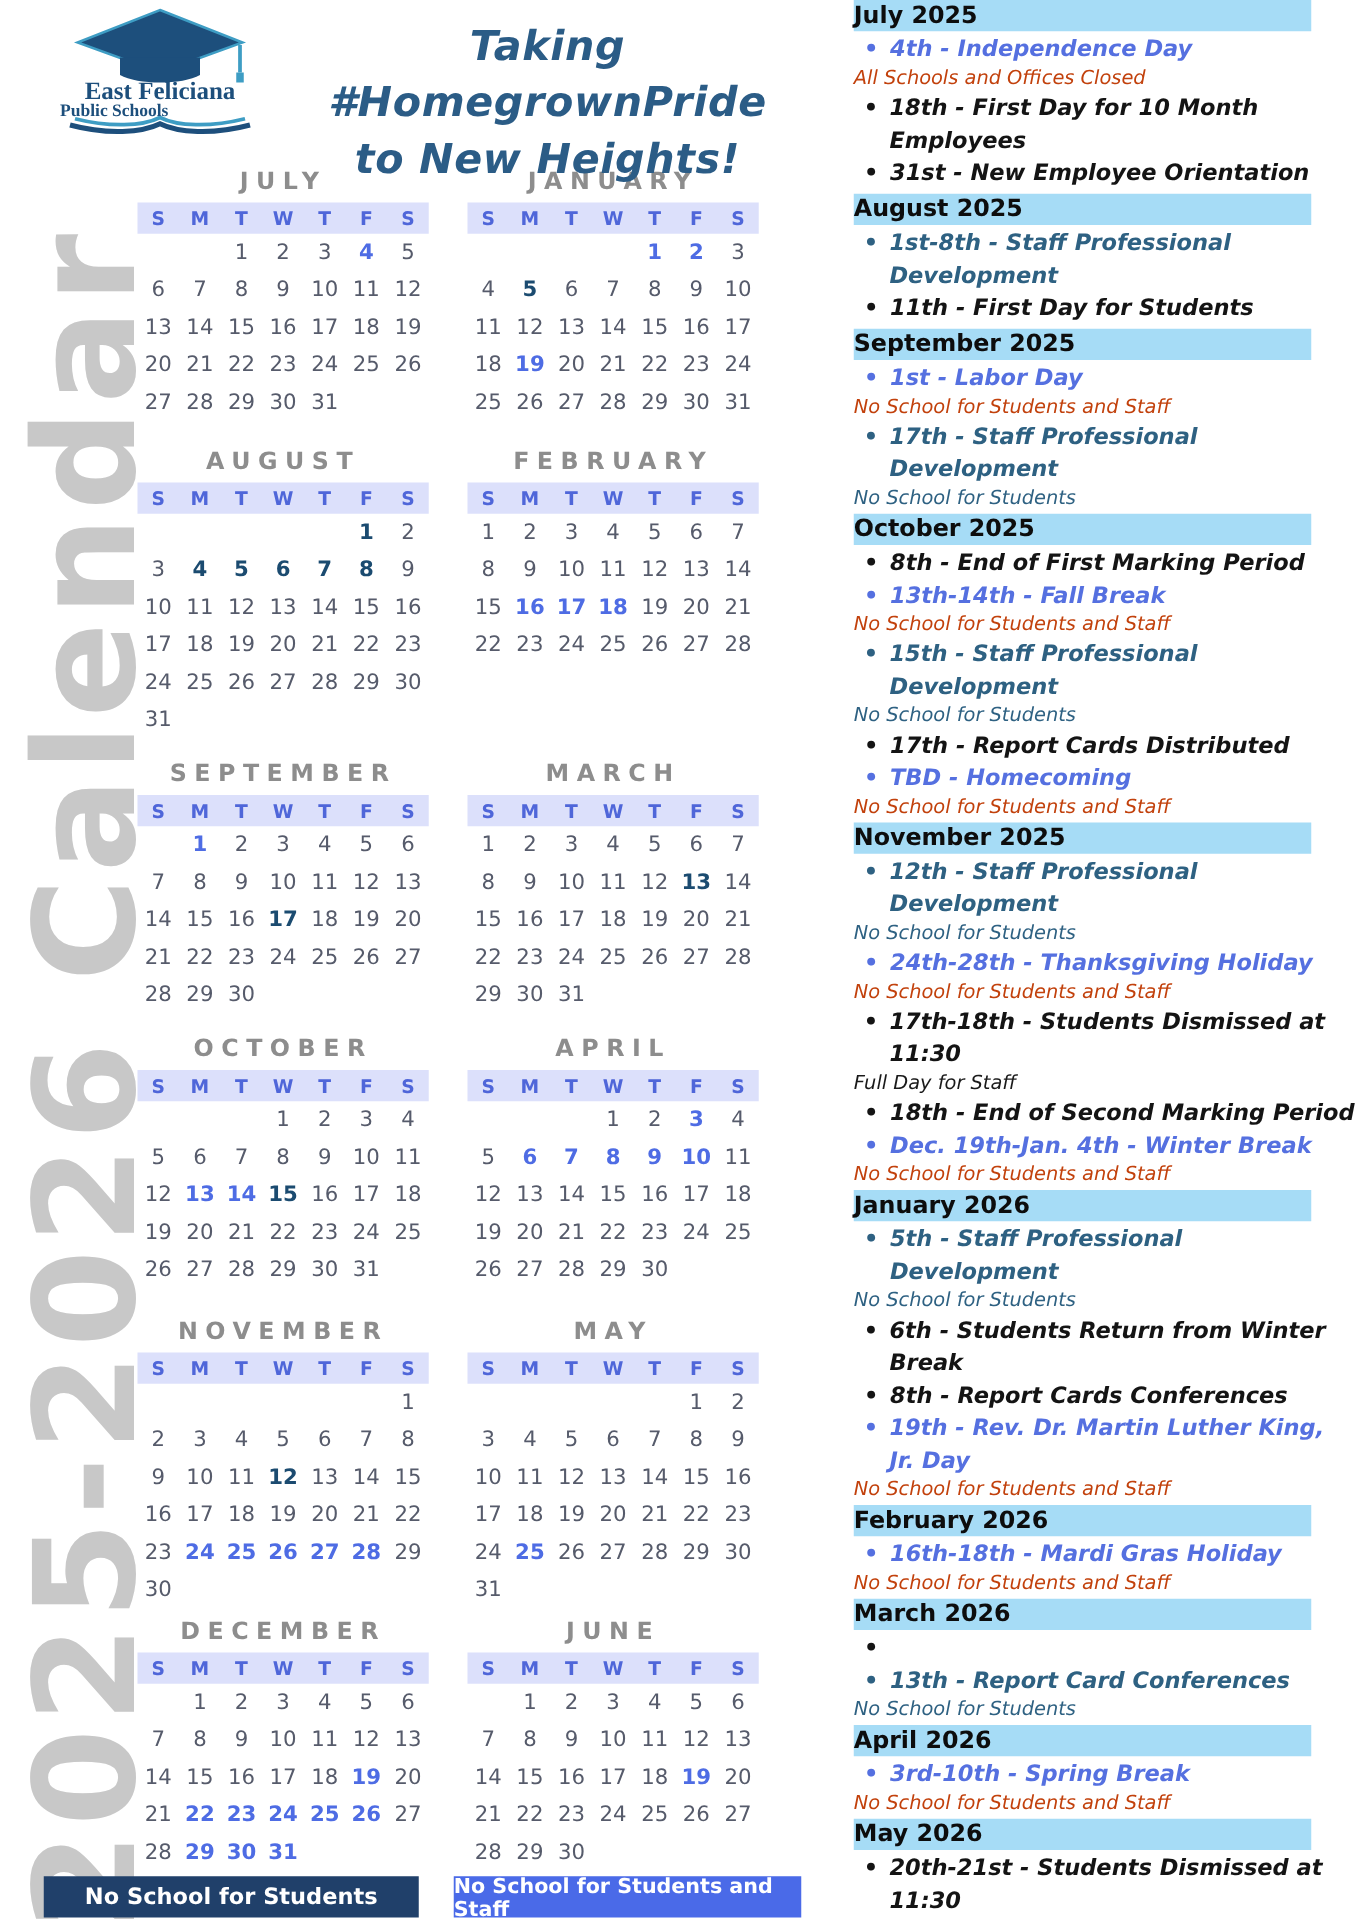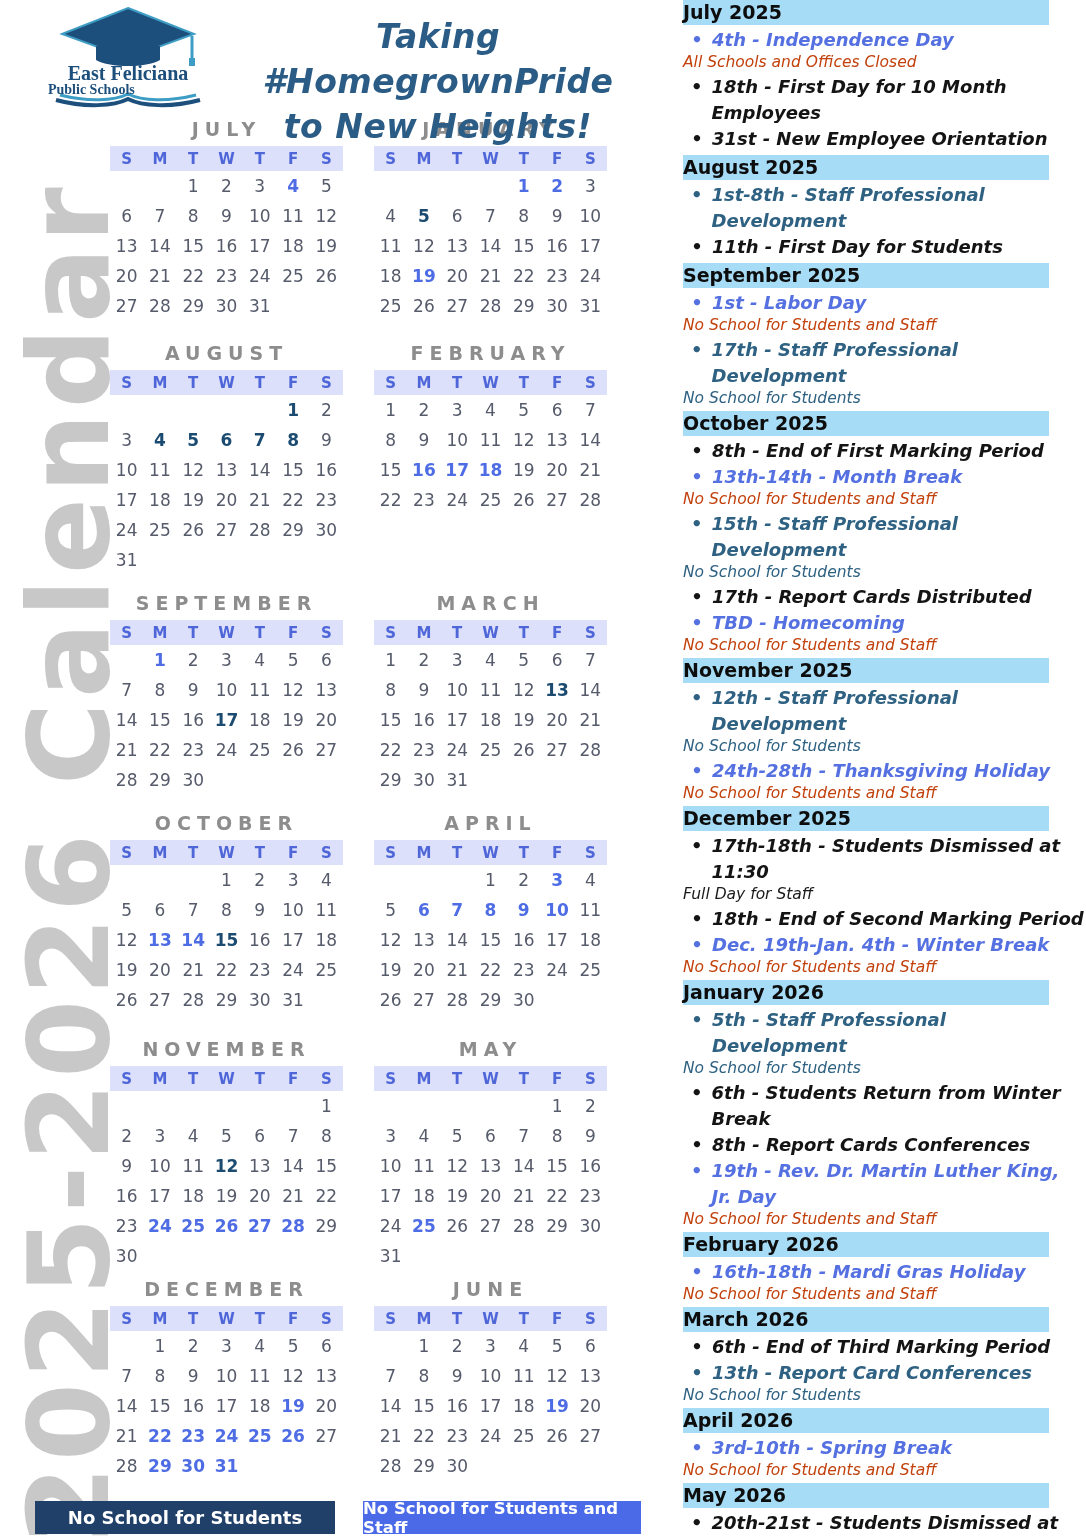--- a/index.html
+++ b/index.html
@@ -17,21 +17,21 @@
   
   .logo{position:absolute;left:48px;top:6px;z-index:2;}
   .main-title{
     position:absolute;left:226px;top:14px;width:424px;z-index:2;
     text-align:center;font-style:italic;font-weight:bold;
     font-size:33px;line-height:45px;color:#2b5c86;letter-spacing:.5px;
   }
   
   .cal-col{position:absolute;top:0;width:233px;height:1536px;z-index:1;}
   .col-left{left:110px;} .col-right{left:374px;}
-  .month{position:absolute;left:0;width:233px;}
+  .month{position:absolute;left:0;width:233px;margin-top:16px;}
   .m0{top:118px}.m1{top:342px}.m2{top:592px}.m3{top:812px}.m4{top:1038px}.m5{top:1278px}
   .month-title{
     text-align:center;color:#8d8d8d;font-weight:bold;font-size:19px;
     letter-spacing:6px;height:22px;
   }
   .wd-row{
     display:flex;background:rgba(214,219,250,.85);height:25px;margin-top:6px;
     align-items:center;
   }
   .wd{flex:1;text-align:center;color:#4f66d9;font-weight:bold;font-size:15px;}
@@ -694,21 +694,21 @@
       <span class="ev-text">17th - Staff Professional Development</span>
     </div>
     <div class="ev-note note-navy">No School for Students</div>
     <div class="ev-header">October 2025</div>
     <div class="ev-item ev-black">
       <span class="ev-bullet">•</span>
       <span class="ev-text">8th - End of First Marking Period</span>
     </div>
     <div class="ev-item ev-blue">
       <span class="ev-bullet">•</span>
-      <span class="ev-text">13th-14th - Month Break</span>
+      <span class="ev-text">13th-14th - Fall Break</span>
     </div>
     <div class="ev-note note-blue">No School for Students and Staff</div>
     <div class="ev-item ev-navy">
       <span class="ev-bullet">•</span>
       <span class="ev-text">15th - Staff Professional Development</span>
     </div>
     <div class="ev-note note-navy">No School for Students</div>
     <div class="ev-item ev-black">
       <span class="ev-bullet">•</span>
       <span class="ev-text">17th - Report Cards Distributed</span>
@@ -722,21 +722,20 @@
     <div class="ev-item ev-navy">
       <span class="ev-bullet">•</span>
       <span class="ev-text">12th - Staff Professional Development</span>
     </div>
     <div class="ev-note note-navy">No School for Students</div>
     <div class="ev-item ev-blue">
       <span class="ev-bullet">•</span>
       <span class="ev-text">24th-28th - Thanksgiving Holiday</span>
     </div>
     <div class="ev-note note-blue">No School for Students and Staff</div>
-    <div class="ev-header">December 2025</div>
     <div class="ev-item ev-black">
       <span class="ev-bullet">•</span>
       <span class="ev-text">17th-18th - Students Dismissed at 11:30</span>
     </div>
     <div class="ev-note note-black">Full Day for Staff</div>
     <div class="ev-item ev-black">
       <span class="ev-bullet">•</span>
       <span class="ev-text">18th - End of Second Marking Period</span>
     </div>
     <div class="ev-item ev-blue">
@@ -765,21 +764,20 @@
     <div class="ev-note note-blue">No School for Students and Staff</div>
     <div class="ev-header">February 2026</div>
     <div class="ev-item ev-blue">
       <span class="ev-bullet">•</span>
       <span class="ev-text">16th-18th - Mardi Gras Holiday</span>
     </div>
     <div class="ev-note note-blue">No School for Students and Staff</div>
     <div class="ev-header">March 2026</div>
     <div class="ev-item ev-black">
       <span class="ev-bullet">•</span>
-      <span class="ev-text">6th - End of Third Marking Period</span>
     </div>
     <div class="ev-item ev-navy">
       <span class="ev-bullet">•</span>
       <span class="ev-text">13th - Report Card Conferences</span>
     </div>
     <div class="ev-note note-navy">No School for Students</div>
     <div class="ev-header">April 2026</div>
     <div class="ev-item ev-blue">
       <span class="ev-bullet">•</span>
       <span class="ev-text">3rd-10th - Spring Break</span>

